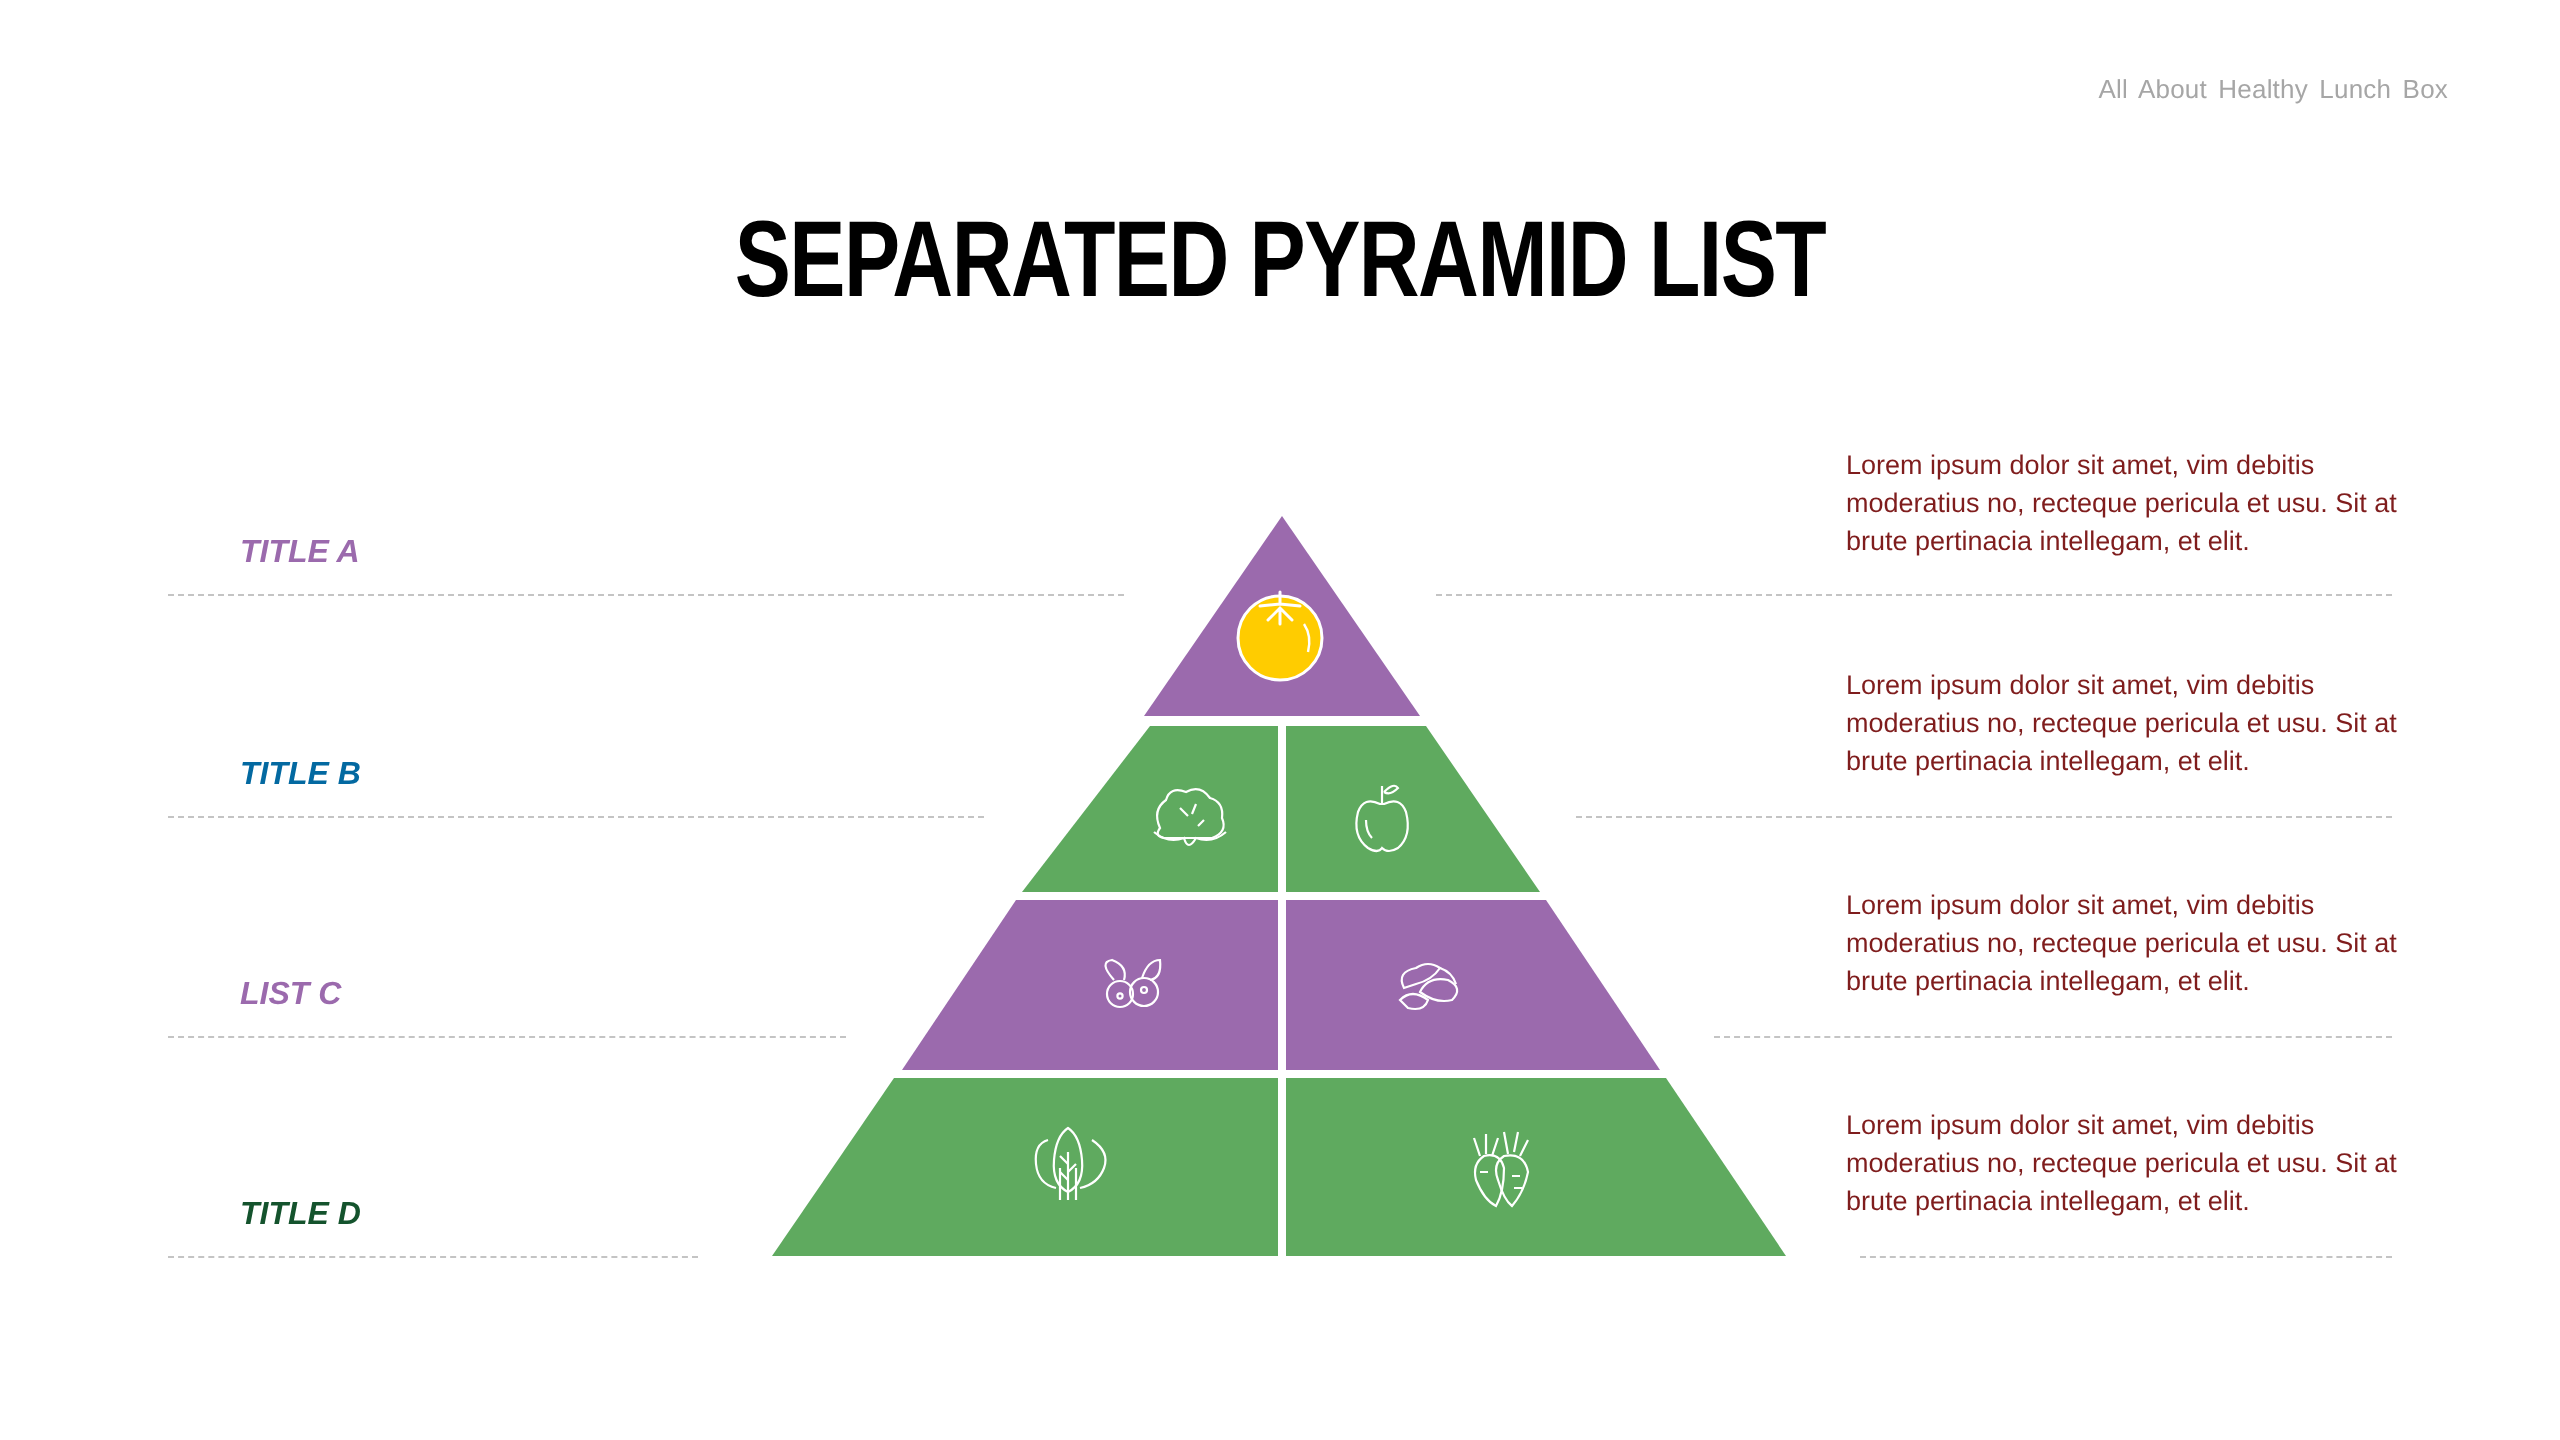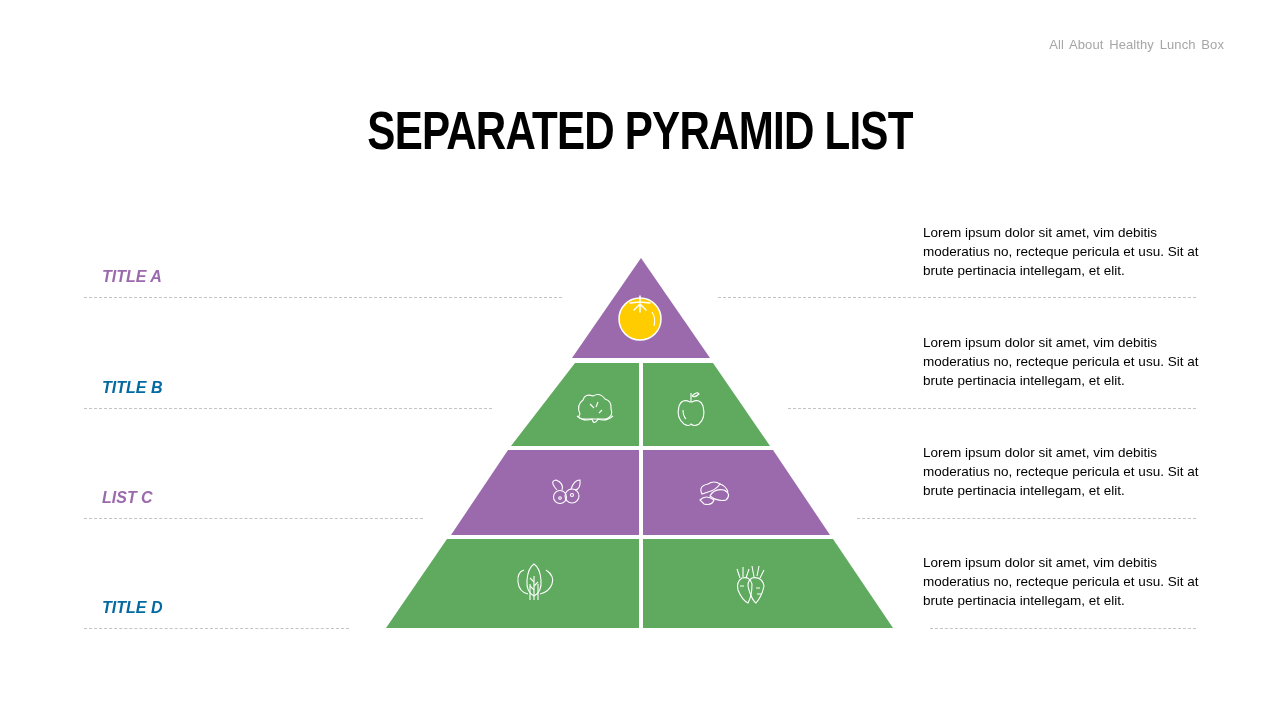--- a/index.html
+++ b/index.html
@@ -13,40 +13,40 @@
   }
   .slide-title {
     position: absolute; top: 98px; left: 0; width: 1280px; text-align: center;
     font-family: "Liberation Sans", sans-serif; font-weight: bold;
     font-size: 54px; color: #000; letter-spacing: -1px;
     transform: scaleX(0.78); transform-origin: 640px 0;
     line-height: 64px;
   }
   .pyramid { position: absolute; left: 0; top: 0; width: 1280px; height: 720px; }
   .title-label {
-    position: absolute; left: 102px; font-size: 16px; font-weight: bold; font-style: italic;
+    position: absolute; left: 120px; font-size: 16px; font-weight: bold; font-style: italic;
   }
   .dash {
     position: absolute; height: 0; border-top: 1px dashed #c4c4c4;
   }
   .desc {
     position: absolute; left: 923px; width: 290px;
-    font-size: 13.5px; line-height: 19px; color: #000000;
+    font-size: 13.5px; line-height: 19px; color: #7f1d1d;
   }
 </style>
 </head>
 <body>
 
 <div class="header-tag">All About  Healthy Lunch  Box</div>
 <div class="slide-title">SEPARATED PYRAMID LIST</div>
 
 <div class="title-label" style="top:268px;color:#9b6aad">TITLE A</div>
 <div class="title-label" style="top:379px;color:#0369a1">TITLE B</div>
 <div class="title-label" style="top:489px;color:#9b6aad">LIST C</div>
-<div class="title-label" style="top:599px;color:#0369a1">TITLE D</div>
+<div class="title-label" style="top:599px;color:#14532d">TITLE D</div>
 
 <div class="dash" style="top:297px;left:84px;width:478px"></div>
 <div class="dash" style="top:408px;left:84px;width:408px"></div>
 <div class="dash" style="top:518px;left:84px;width:339px"></div>
 <div class="dash" style="top:628px;left:84px;width:265px"></div>
 
 <div class="dash" style="top:297px;left:718px;width:478px"></div>
 <div class="dash" style="top:408px;left:788px;width:408px"></div>
 <div class="dash" style="top:518px;left:857px;width:339px"></div>
 <div class="dash" style="top:628px;left:930px;width:266px"></div>

